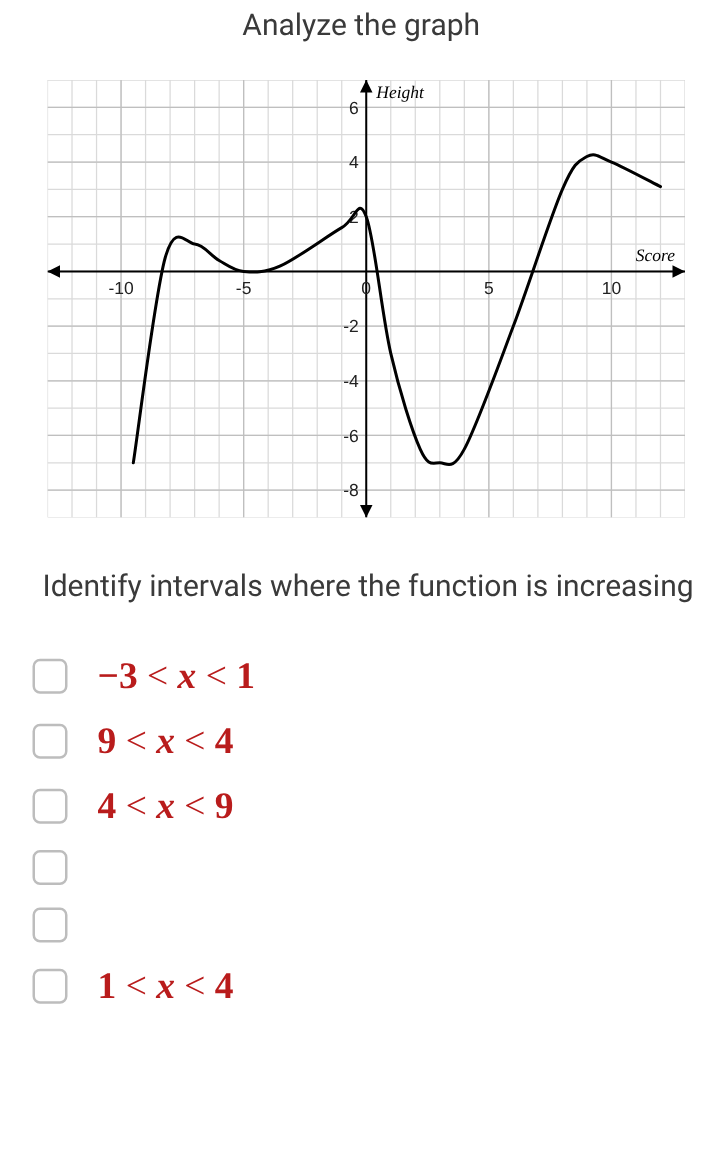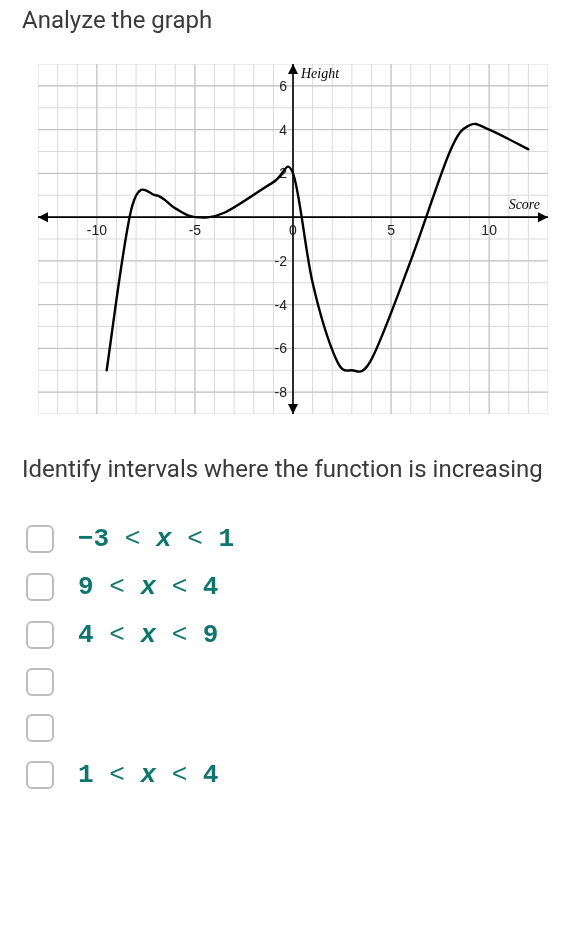--- a/index.html
+++ b/index.html
@@ -10,29 +10,30 @@
     color: #3a3a3a;
     background: #fff;
     width: 576px;
   }
   .container { padding: 6px 20px 20px 22px; }
   .heading {
     font-size: 24px;
     font-weight: 400;
     color: #3a3a3a;
     margin: 0 0 30px 0;
+    text-align: center;
   }
   .chart-wrap {
     margin: 0 0 40px 16px;
   }
   .question {
     font-size: 24px;
     font-weight: 400;
     color: #3a3a3a;
-    margin: 0 0 40px 0;
+    margin: 0 0 40px 12px;
     line-height: 1.25;
   }
   .options {
     display: flex;
     flex-direction: column;
     gap: 18px;
     margin-left: 4px;
   }
   .option {
     display: flex;
@@ -42,23 +43,23 @@
   .checkbox {
     width: 28px;
     height: 28px;
     border: 2px solid #bdbdbd;
     border-radius: 6px;
     background: #fff;
     cursor: pointer;
     flex-shrink: 0;
   }
   .option-label {
-    font-family: Liberation Mono, monospace;
-    font-size: 26px;
-    color: #0f766e;
+    font-family: Liberation Serif, serif;
+    font-size: 30px;
+    color: #b91c1c;
     white-space: nowrap;
   }
   svg { display: block; }
 </style>
 </head>
 <body>
 
 <div class="container">
   <h1 class="heading">Analyze the graph</h1>
 

